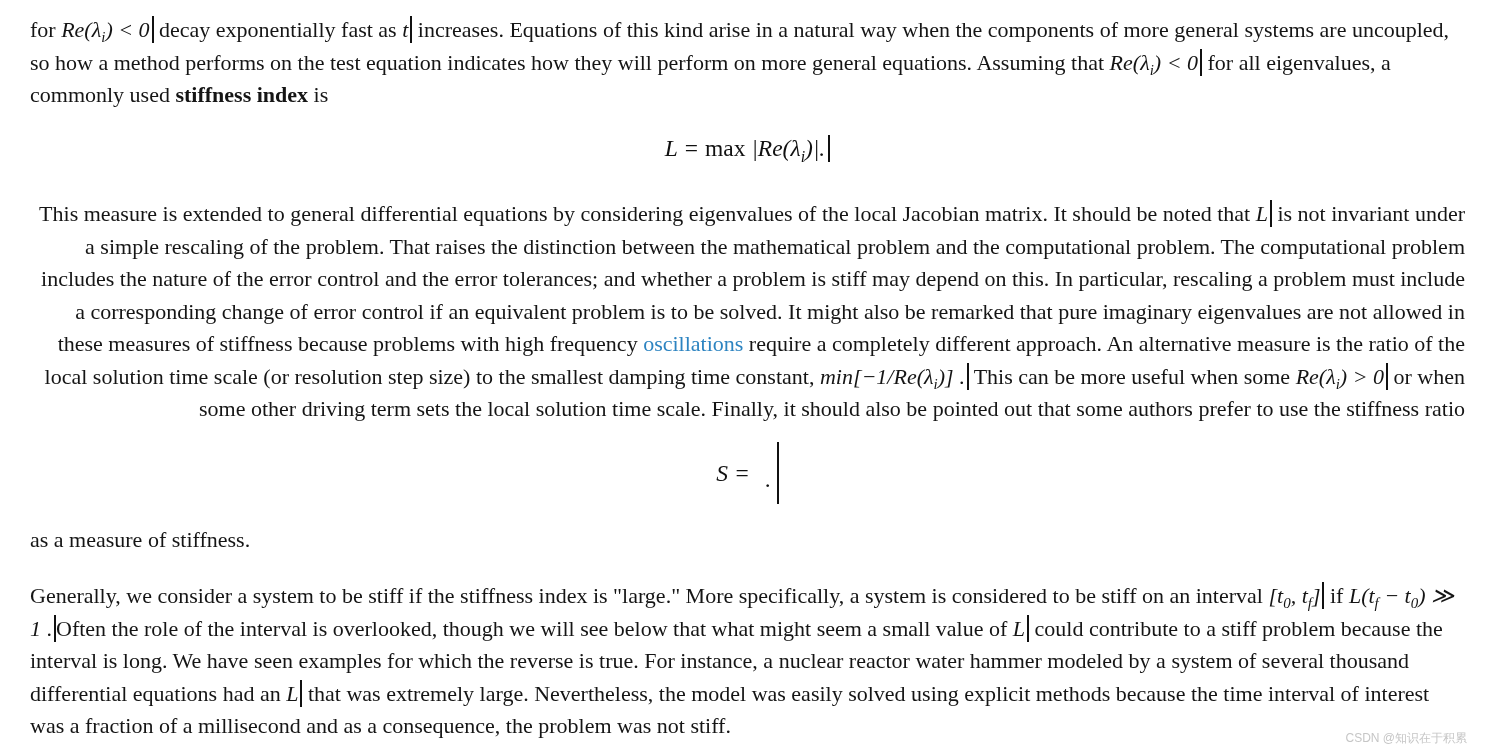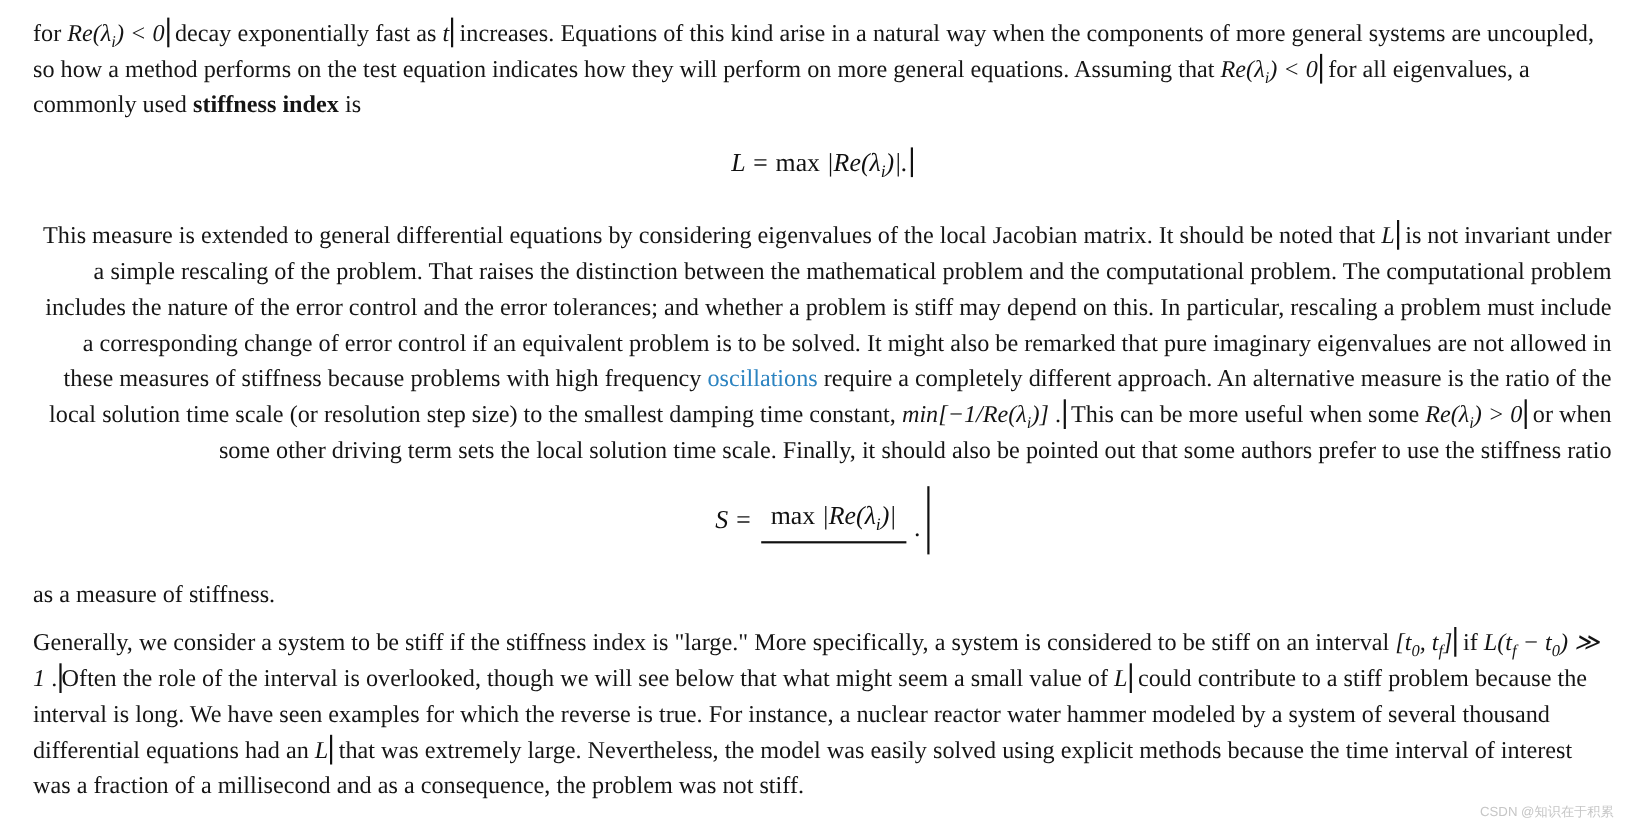--- a/index.html
+++ b/index.html
@@ -7,21 +7,21 @@
   html,body { margin:0; padding:0; }
   body {
     width:1493px; height:756px; background:#ffffff; overflow:hidden; position:relative;
     font-family:"Liberation Serif","DejaVu Serif",serif;
     color:var(--text); font-size:22px; line-height:32.5px;
   }
   .article { padding:14px 28px 0 30px; }
   p { margin:0; }
   .para-2 { margin-top:34px;text-align:right; }
   .para-3 { margin-top:0; }
-  .para-4 { margin-top:12px; }
+  .para-4 { margin-top:24px; }
   .math { font-style:italic; }
   .math sub { font-size:68%; line-height:0; }
   .rm { font-style:normal; }
   .bold { font-weight:bold; }
   .link { color:var(--link); text-decoration:none; cursor:pointer; }
   .cursor-bar {
     display:inline-block; width:2px; height:27px; background:#111;
     vertical-align:-6px; margin-left:2px;
   }
   .equation { text-align:center; font-size:23.5px; color:#111; }
@@ -47,21 +47,21 @@
 
   <p class="para-1"><span class="run-text">for </span><span class="math">Re(λ<sub>i</sub>) &lt; 0</span><span class="cursor-bar"></span><span class="run-text"> decay exponentially fast as </span><span class="math">t</span><span class="cursor-bar"></span><span class="run-text"> increases. Equations of this kind arise in a natural way when the components of more general systems are uncoupled, so how a method performs on the test equation indicates how they will perform on more general equations. Assuming that </span><span class="math">Re(λ<sub>i</sub>) &lt; 0</span><span class="cursor-bar"></span><span class="run-text"> for all eigenvalues, a commonly used </span><span class="bold">stiffness index</span><span class="run-text"> is</span></p>
 
   <div class="equation equation-1">
     <span class="math">L = <span class="rm">max</span> |Re(λ<sub>i</sub>)|.</span><span class="cursor-bar"></span>
   </div>
 
   <p class="para-2"><span class="run-text">This measure is extended to general differential equations by considering eigenvalues of the local Jacobian matrix. It should be noted that </span><span class="math">L</span><span class="cursor-bar"></span><span class="run-text"> is not invariant under a simple rescaling of the problem. That raises the distinction between the mathematical problem and the computational problem. The computational problem includes the nature of the error control and the error tolerances; and whether a problem is stiff may depend on this. In particular, rescaling a problem must include a corresponding change of error control if an equivalent problem is to be solved. It might also be remarked that pure imaginary eigenvalues are not allowed in these measures of stiffness because problems with high frequency </span><a class="link" href="#">oscillations</a><span class="run-text"> require a completely different approach. An alternative measure is the ratio of the local solution time scale (or resolution step size) to the smallest damping time constant, </span><span class="math">min[−1/Re(λ<sub>i</sub>)]</span><span class="run-text"> .</span><span class="cursor-bar"></span><span class="run-text"> This can be more useful when some </span><span class="math">Re(λ<sub>i</sub>) &gt; 0</span><span class="cursor-bar"></span><span class="run-text"> or when some other driving term sets the local solution time scale. Finally, it should also be pointed out that some authors prefer to use the stiffness ratio</span></p>
 
   <div class="equation equation-2">
-    <span class="math eq-lhs">S =</span><span class="frac"><span class="num math"><span class="rm">max</span> |Re(λ<sub>i</sub>)|</span></span><span class="eq-trailer">.</span><span class="cursor-bar tall"></span>
+    <span class="math eq-lhs">S =</span><span class="frac"></span><span class="eq-trailer">.</span><span class="cursor-bar tall"></span>
   </div>
 
   <p class="para-3"><span class="run-text">as a measure of stiffness.</span></p>
 
   <p class="para-4"><span class="run-text">Generally, we consider a system to be stiff if the stiffness index is "large." More specifically, a system is considered to be stiff on an interval </span><span class="math">[t<sub>0</sub>, t<sub>f</sub>]</span><span class="cursor-bar"></span><span class="run-text"> if </span><span class="math">L(t<sub>f</sub> − t<sub>0</sub>) ≫ 1</span><span class="run-text"> .</span><span class="cursor-bar"></span><span class="run-text">Often the role of the interval is overlooked, though we will see below that what might seem a small value of </span><span class="math">L</span><span class="cursor-bar"></span><span class="run-text"> could contribute to a stiff problem because the interval is long. We have seen examples for which the reverse is true. For instance, a nuclear reactor water hammer modeled by a system of several thousand differential equations had an </span><span class="math">L</span><span class="cursor-bar"></span><span class="run-text"> that was extremely large. Nevertheless, the model was easily solved using explicit methods because the time interval of interest was a fraction of a millisecond and as a consequence, the problem was not stiff.</span></p>
 
 </div>
 
 <div class="watermark">CSDN @知识在于积累</div>
 

